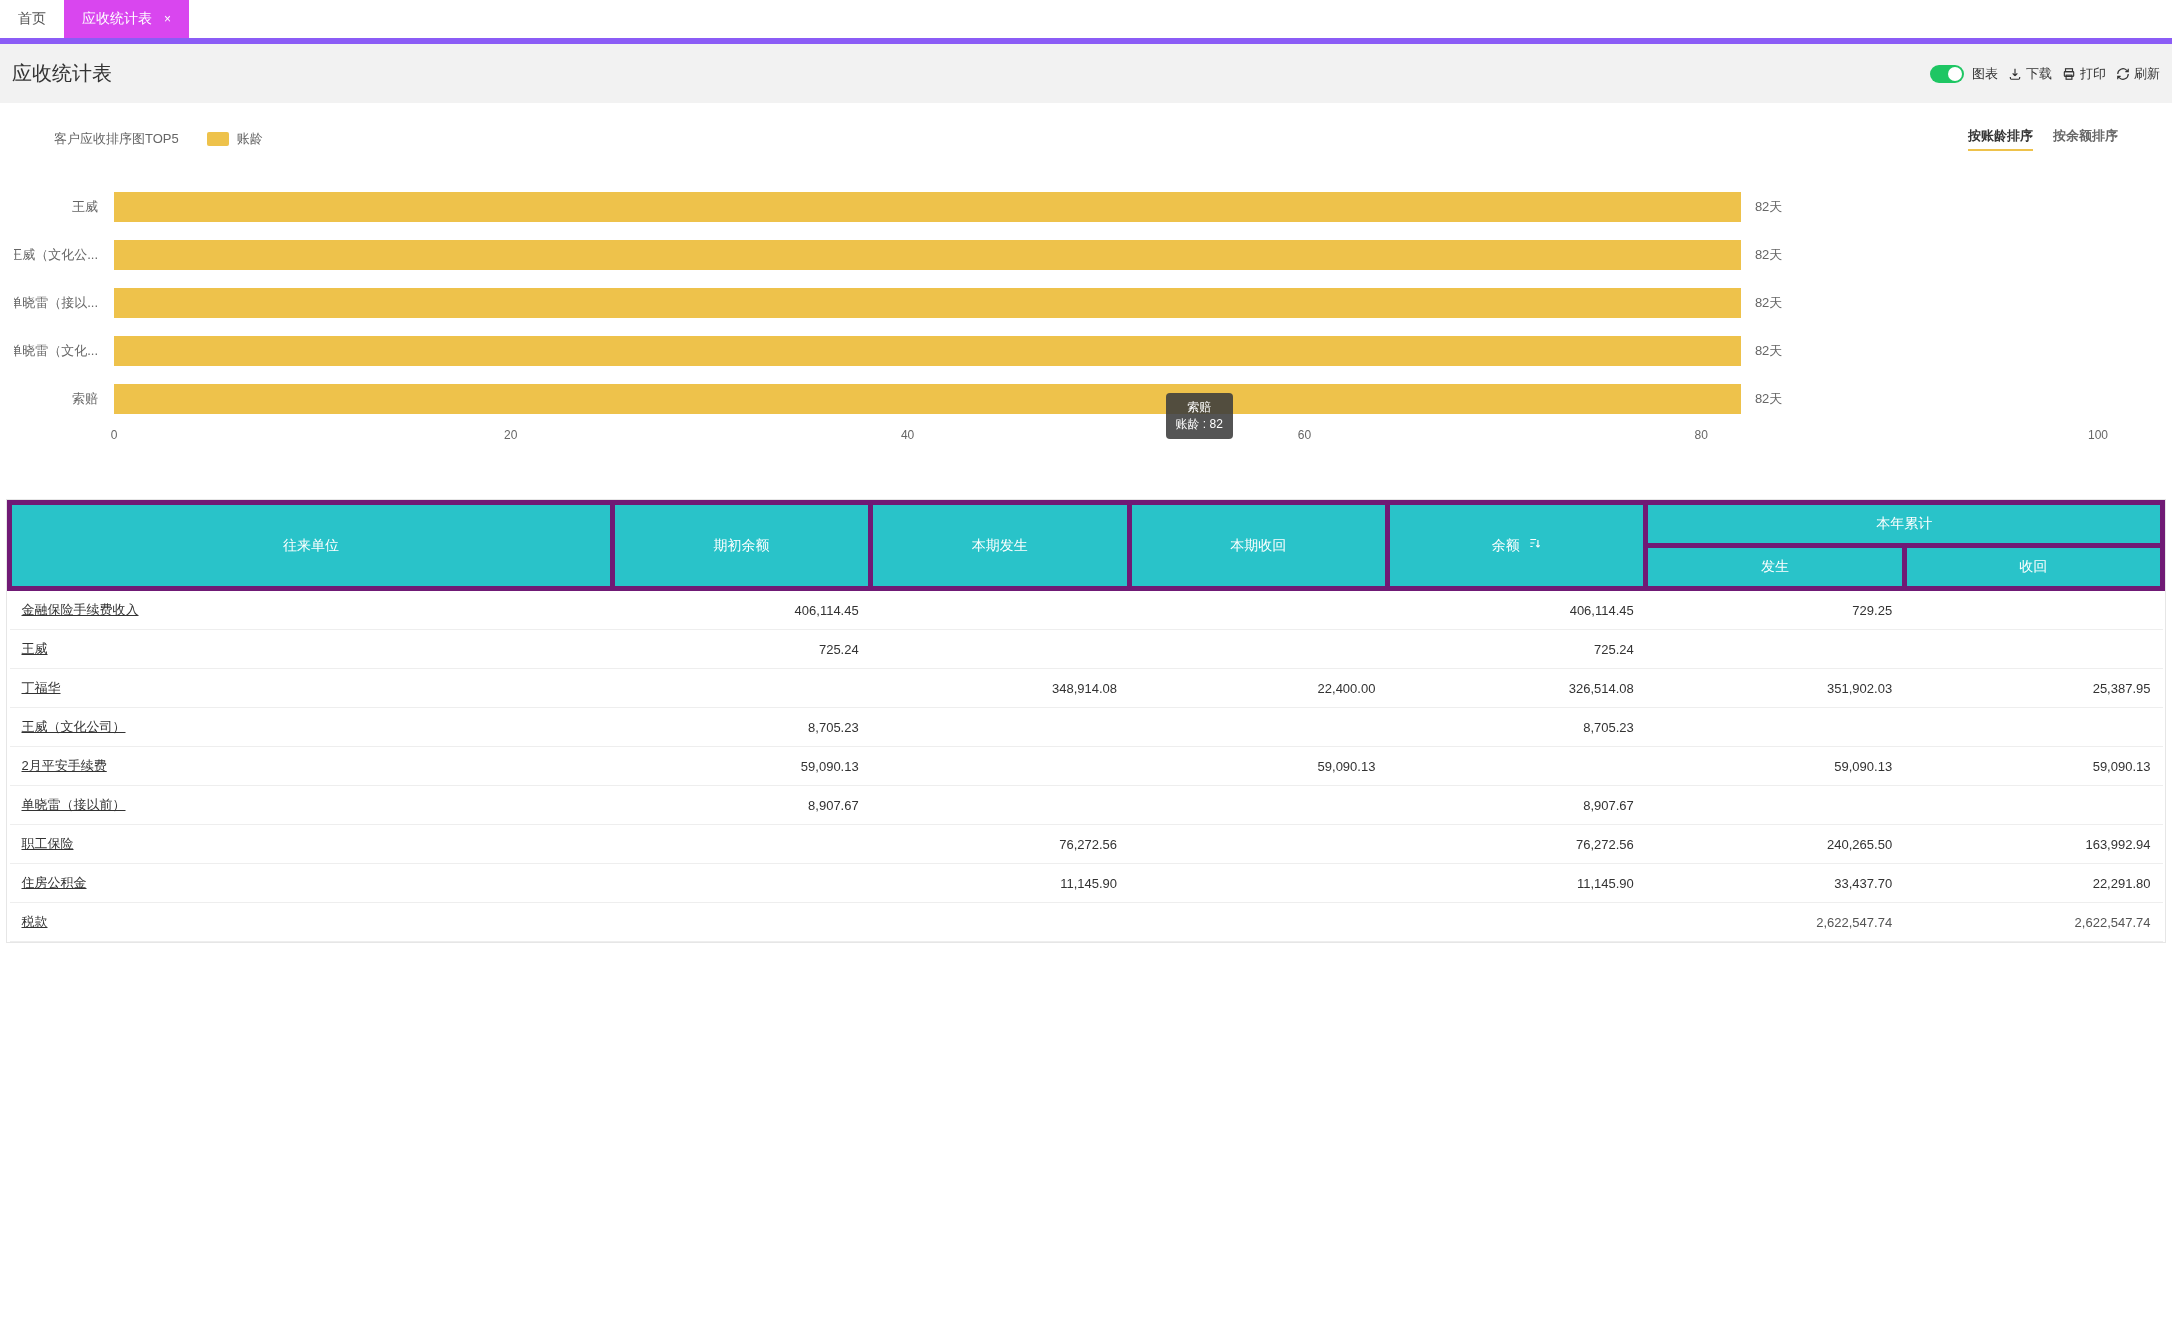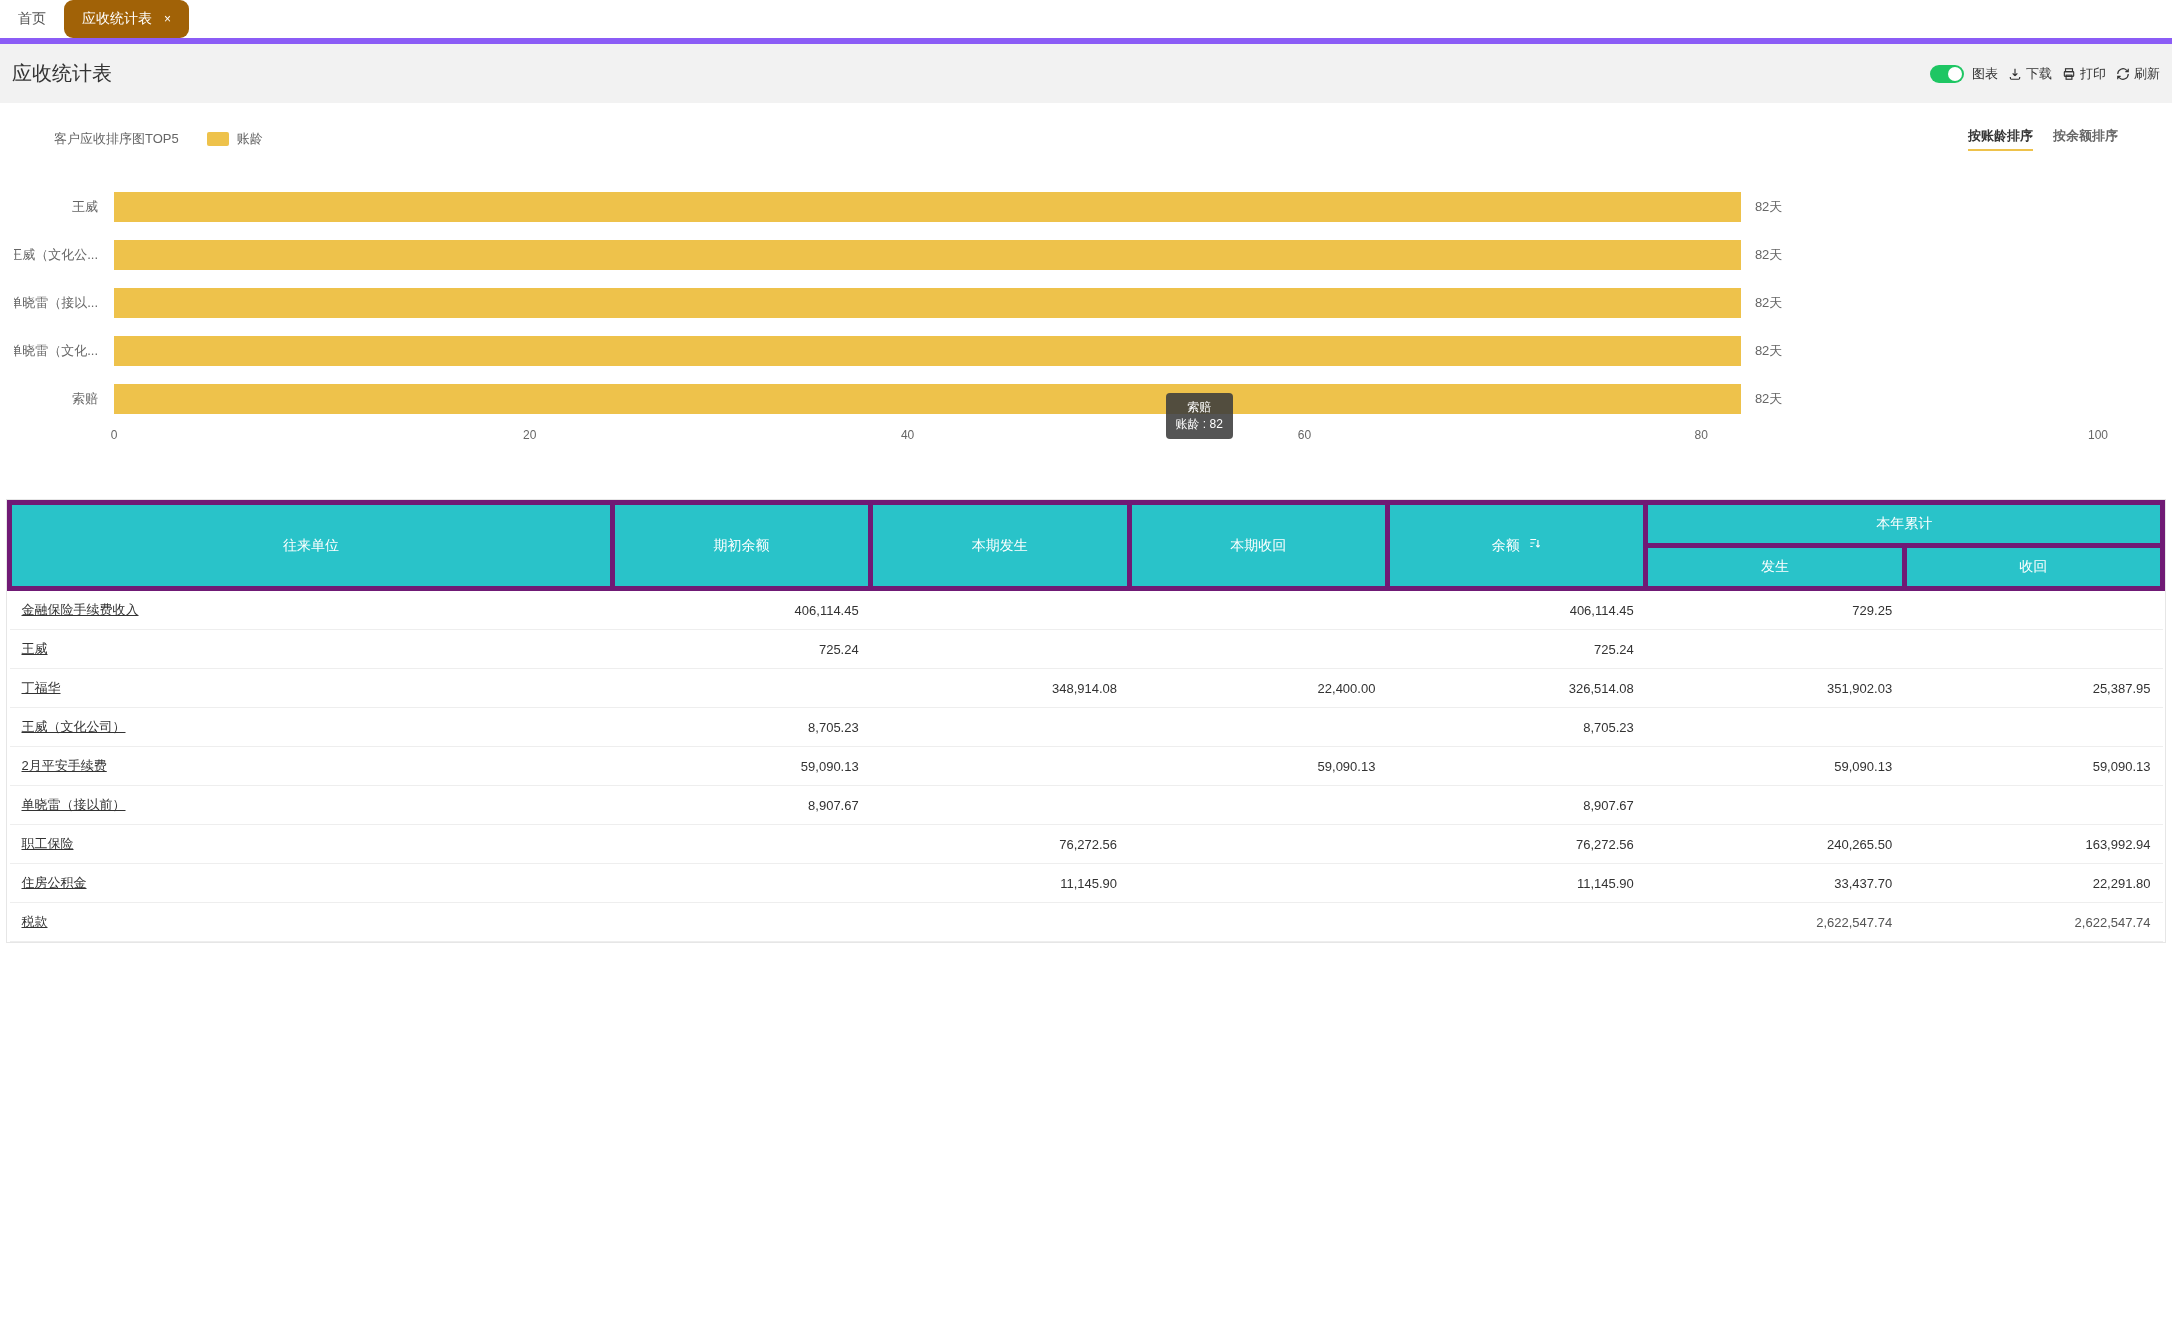--- a/index.html
+++ b/index.html
@@ -1,21 +1,21 @@
 <!DOCTYPE html>
 <html><head>
 <meta charset="utf-8">
 <style>
 * { box-sizing: border-box; margin: 0; padding: 0; }
 body { font-family: "Microsoft YaHei", Arial, sans-serif; font-size: 13px; color: #333; background: #fff; }
 
 
 .tabs { display: flex; border-bottom: 6px solid #8b5cf6; background: #fff; }
 .tab { padding: 10px 18px; cursor: pointer; color: #555; font-size: 14px; }
-.tab.active { background: #a16207; color: #fff; border-radius: 9px; }
+.tab.active { background: #d946ef; color: #fff; }
 .tab-close { margin-left: 8px; font-size: 12px; }
 
 
 .header-bar { display: flex; align-items: center; padding: 16px 12px 16px 12px; background: #f2f2f2; }
 .page-title { font-size: 20px; color: #333; flex: 0 0 auto; }
 .header-spacer { flex: 1; }
 .header-actions { display: flex; align-items: center; gap: 10px; color: #333; font-size: 13px; }
 .toggle { position: relative; width: 34px; height: 18px; background: #1ec663; border-radius: 10px; display: inline-block; vertical-align: middle; margin-right: 4px; }
 .toggle::after { content: ""; position: absolute; right: 2px; top: 2px; width: 14px; height: 14px; background: #fff; border-radius: 50%; }
 .act { display: inline-flex; align-items: center; gap: 4px; cursor: pointer; }
@@ -144,21 +144,21 @@
           <span class="bar-value">82天</span>
         </div>
       </div>
     <div class="tooltip">
       <div class="tt-name">索赔</div>
       <div>账龄 : 82</div>
     </div>
     <div class="x-axis">
       <div class="x-ticks" id="x-ticks">
           <span class="x-tick" style="left: 0%;">0</span>
-          <span class="x-tick" style="left: 20%; margin-left: 19px;">20</span>
+          <span class="x-tick" style="left: 20%;">20</span>
           <span class="x-tick" style="left: 40%;">40</span>
           <span class="x-tick" style="left: 60%;">60</span>
           <span class="x-tick" style="left: 80%;">80</span>
           <span class="x-tick" style="left: 100%;">100</span>
         </div>
     </div>
   </div>
 </div>
 
 <div class="table-wrap">

